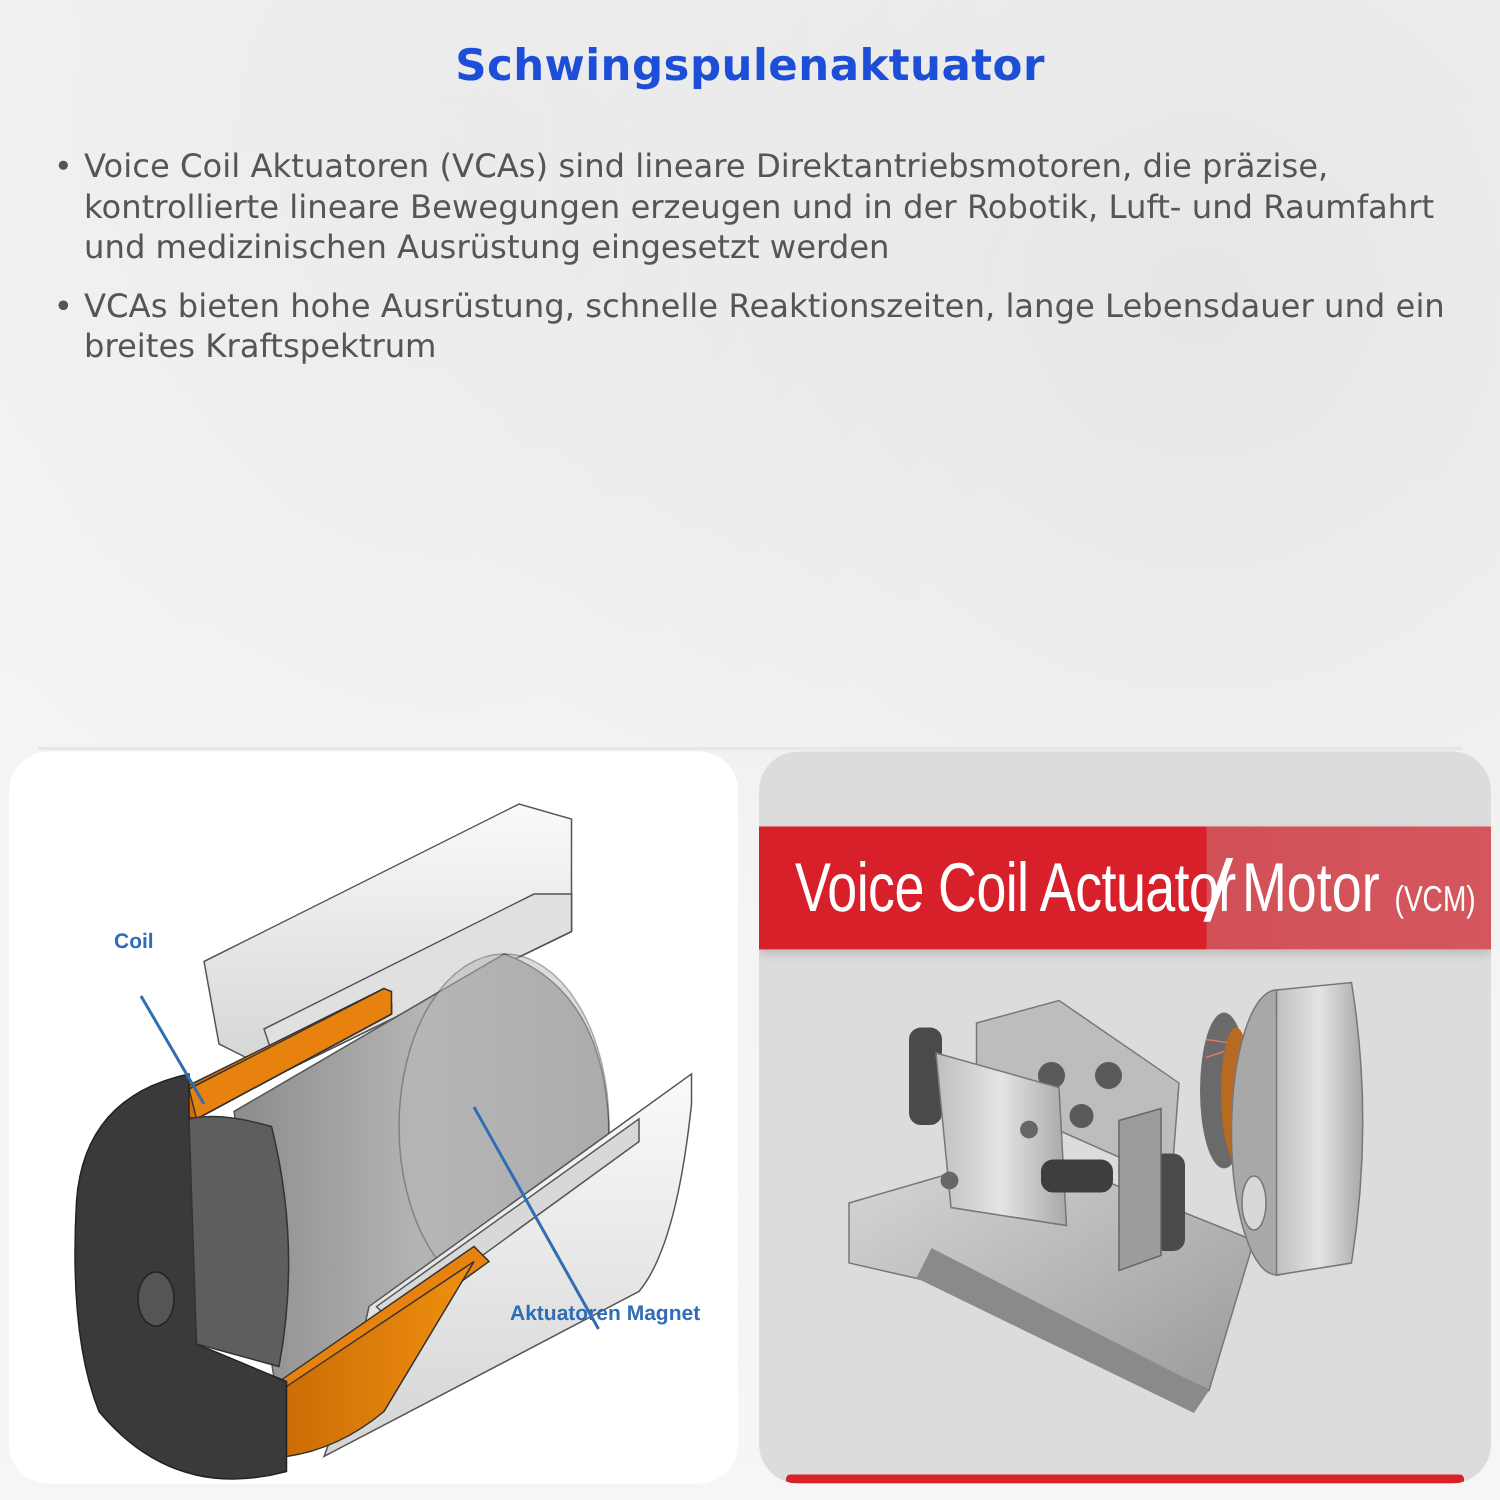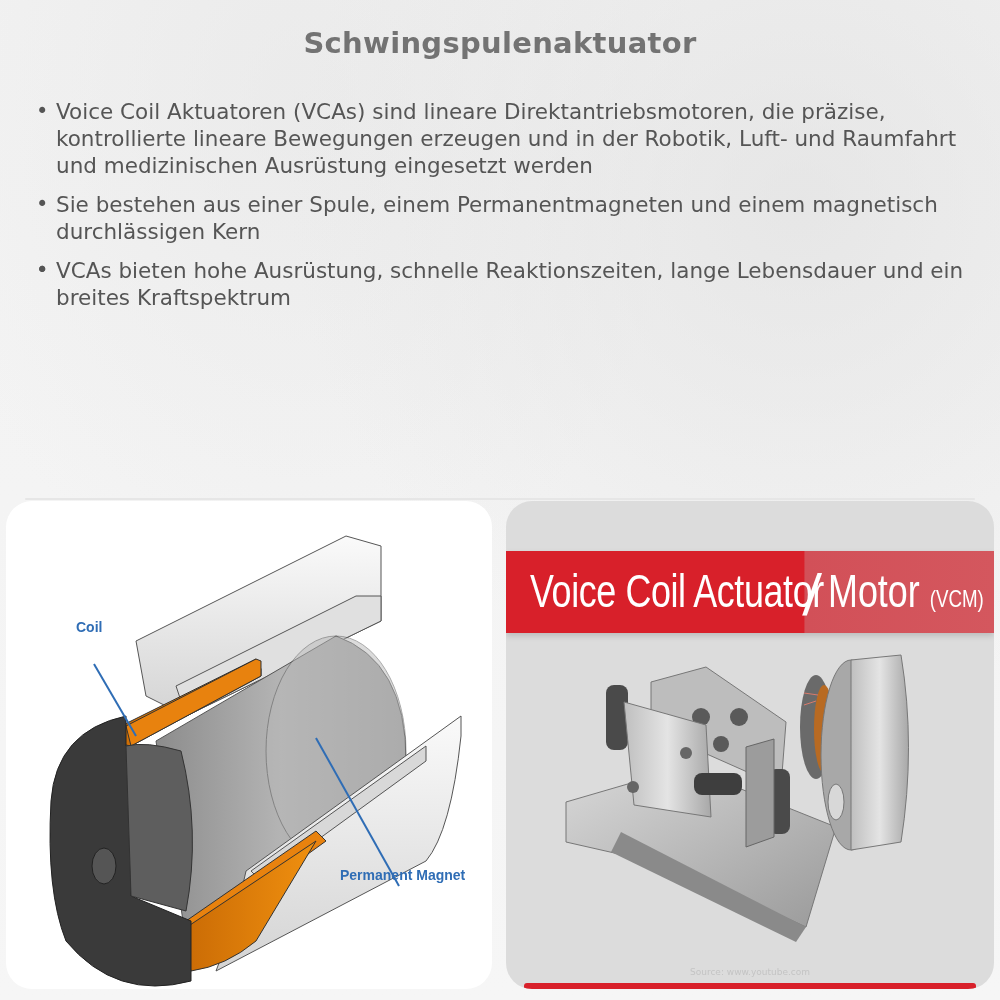--- a/index.html
+++ b/index.html
@@ -16,21 +16,21 @@
         radial-gradient(ellipse at 80% 20%, rgba(220,220,220,0.55), transparent 45%),
         radial-gradient(ellipse at 30% 10%, rgba(230,230,230,0.6), transparent 40%),
         linear-gradient(180deg, #f2f2f2 0%, #f6f6f6 100%);
       z-index: 0;
     }
     .page-title {
       position: absolute; top: 26px; left: 0; width: 1000px;
       text-align: center;
       font-size: 29px;
       letter-spacing: 0.3px;
-      color: #737373;
+      color: #1d4ed8;
       z-index: 1;
     }
     .bullets {
       position: absolute; top: 98px; left: 32px; width: 950px;
       list-style: none;
       z-index: 1;
     }
     .bullet {
       position: relative;
       padding-left: 24px;
@@ -113,21 +113,20 @@
 
 <h1 class="page-title">Schwingspulenaktuator</h1>
 
 <ul class="bullets">
   <li class="bullet">
     <span class="bullet-dot">•</span>
     <span>Voice Coil Aktuatoren (VCAs) sind lineare Direktantriebsmotoren, die präzise, kontrollierte lineare Bewegungen erzeugen und in der Robotik, Luft- und Raumfahrt und medizinischen Ausrüstung eingesetzt werden</span>
   </li>
   <li class="bullet">
     <span class="bullet-dot">•</span>
-    <span>Sie bestehen aus einer Spule, einem Permanentmagneten und einem magnetisch durchlässigen Kern</span>
   </li>
   <li class="bullet">
     <span class="bullet-dot">•</span>
   </li>
   <li class="bullet">
     <span class="bullet-dot">•</span>
     <span>VCAs bieten hohe Ausrüstung, schnelle Reaktionszeiten, lange Lebensdauer und ein breites Kraftspektrum</span>
   </li>
 </ul>
 
@@ -168,21 +167,21 @@
 
     <path d="M45,300 Q50,230 120,215 L120,245 L125,245 L125,395 L185,420 L185,480 Q110,500 60,440 Q40,390 45,300 Z" fill="#3a3a3a" stroke="#222" stroke-width="1"></path>
     <path d="M120,245 Q140,240 175,250 Q195,330 180,410 L125,395 Z" fill="#5e5e5e" stroke="#333" stroke-width="1"></path>
 
     <ellipse cx="98" cy="365" rx="12" ry="18" fill="#555" stroke="#222" stroke-width="1"></ellipse>
 
     <line x1="88" y1="163" x2="130" y2="235" stroke="#2f6db5" stroke-width="2"></line>
     <line x1="310" y1="237" x2="393" y2="385" stroke="#2f6db5" stroke-width="2"></line>
   </svg>
   <span class="callout-label" style="left:70px; top:118px;">Coil</span>
-  <span class="callout-label" style="left:334px; top:366px;">Permanent Magnet</span>
+  <span class="callout-label" style="left:334px; top:366px;">Aktuatoren Magnet</span>
 </div>
 
 <div class="image-card card-right">
   <div class="banner">
     <span class="banner-text-1">Voice Coil Actuator</span>
     <span class="banner-slash">/</span>
     <span class="banner-text-2">
       <span>Motor</span>
       <span class="small">(VCM)</span>
     </span>
@@ -221,15 +220,14 @@
 
     <ellipse cx="310" cy="90" rx="16" ry="52" fill="#6a6a6a"></ellipse>
     <ellipse cx="318" cy="92" rx="10" ry="44" fill="#b86a22"></ellipse>
 
     <ellipse cx="345" cy="118" rx="30" ry="95" fill="#a8a8a8" stroke="#777" stroke-width="1"></ellipse>
     <path d="M345,23 L395,18 Q410,110 395,205 L345,213 Z" fill="url(#metalB)" stroke="#777" stroke-width="1"></path>
     <ellipse cx="330" cy="165" rx="8" ry="18" fill="#d8d8d8" stroke="#777" stroke-width="1"></ellipse>
     <line x1="298" y1="56" x2="312" y2="58" stroke="#d97a6a" stroke-width="1"></line>
     <line x1="298" y1="68" x2="310" y2="64" stroke="#d97a6a" stroke-width="1"></line>
   </svg>
-  <div class="caption" style="bottom:12px;">Source: www.youtube.com</div>
   <div class="bottom-strip"></div>
 </div>
 
 </body></html>

